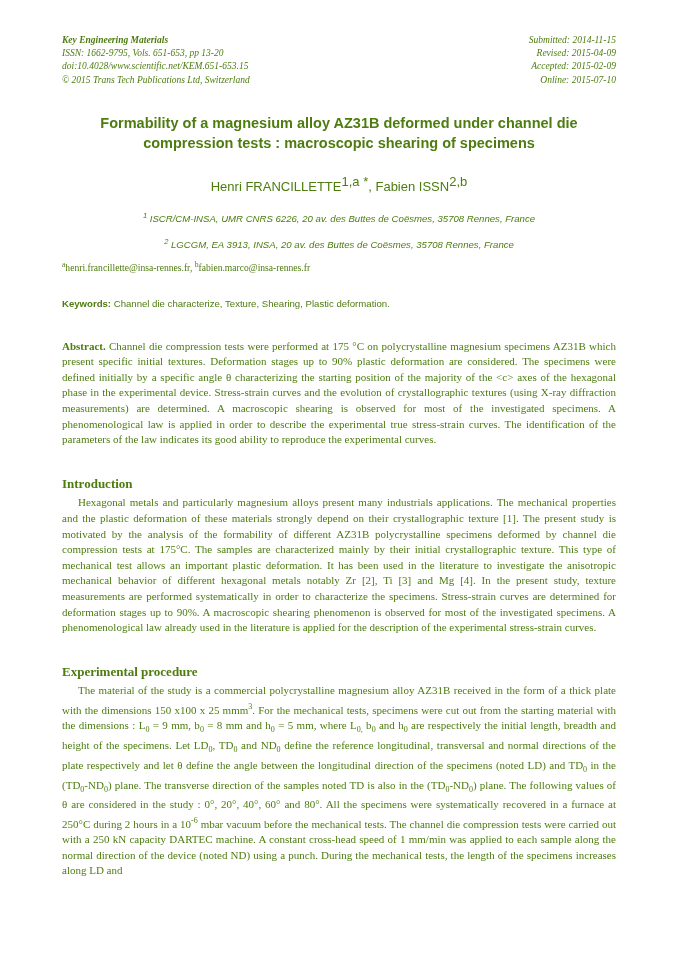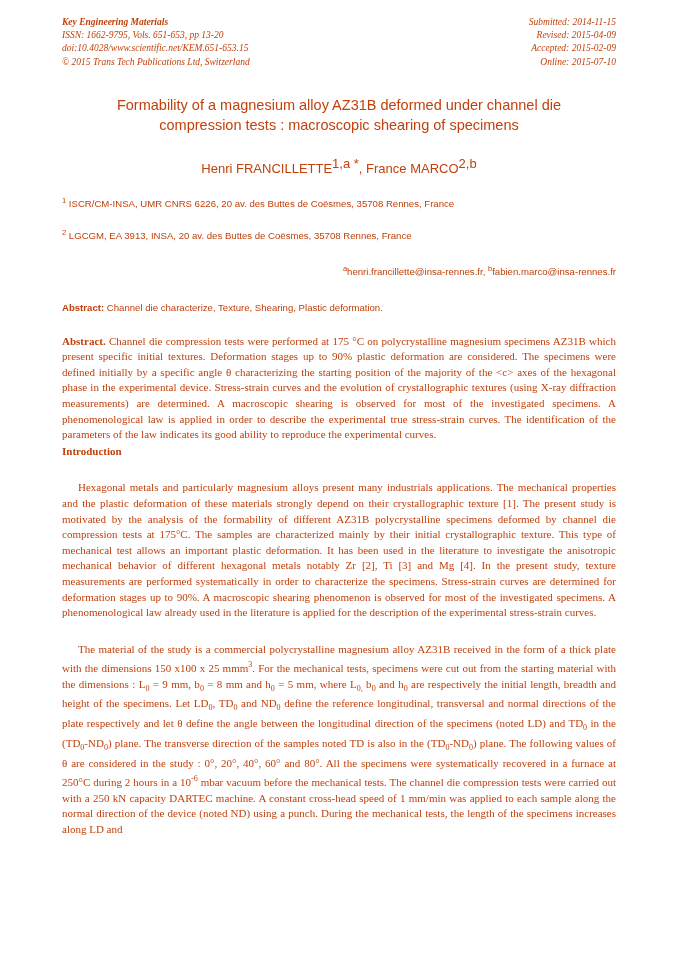--- a/index.html
+++ b/index.html
@@ -7,23 +7,23 @@
     padding: 0;
     background: #9a9a9a;
   }
   .page {
     width: 678px;
     height: 959px;
     background: #ffffff;
     margin: 0 auto;
     position: relative;
     box-sizing: border-box;
-    padding: 16px 62px 0 62px;
+    padding: 34px 62px 0 62px;
     font-family: "Liberation Serif", serif;
-    color: #c2410c;
+    color: #4d7c0f;
     overflow: hidden;
   }
 
   
   .masthead {
     display: flex;
     justify-content: space-between;
     font-size: 9.5px;
     line-height: 13.2px;
     font-style: italic;
@@ -31,76 +31,77 @@
   .masthead .left { text-align: left; }
   .masthead .right { text-align: right; }
   .masthead .journal { font-weight: bold; }
 
   
   .title {
     margin-top: 26px;
     text-align: center;
     font-family: "Liberation Sans", sans-serif;
     font-size: 14.5px;
-    font-weight: normal;
+    font-weight: bold;
     line-height: 20px;
     padding: 0 22px;
   }
 
   .authors {
     margin-top: 20px;
     text-align: center;
     font-family: "Liberation Sans", sans-serif;
     font-size: 13px;
     line-height: 18px;
   }
   .authors sup { font-size: 13px; }
 
   .affil {
     margin-top: 13px;
-    text-align: left;
+    text-align: center;
     font-family: "Liberation Sans", sans-serif;
     font-size: 9.6px;
-    line-height: 20px;
+    line-height: 14px;
+    font-style: italic;
   }
   .affil sup { font-size: 7.5px; }
   .affil.second { margin-top: 9px; }
   .emails {
-    margin-top: 15px;
-    text-align: right;
-    font-family: Liberation Sans, sans-serif;
+    margin-top: 5px;
+    text-align: left;
+    font-family: Liberation Serif, serif;
     font-size: 9.6px;
     line-height: 14px;
   }
   .emails sup { font-size: 7.5px; }
 
   .keywords {
     margin-top: 22px;
     font-family: "Liberation Sans", sans-serif;
     font-size: 9.6px;
     line-height: 14px;
   }
   .keywords b { font-weight: bold; }
 
   .abstract {
-    margin-top: 19px;
+    margin-top: 28px;
     font-size: 11px;
     line-height: 15.6px;
     text-align: justify;
   }
   .abstract .lbl { font-weight: bold; }
 
   .section-head {
-    margin-top: 1px;
-    font-size: 11px;
+    margin-top: 28px;
+    font-size: 13px;
     font-weight: bold;
     line-height: 15.6px;
   }
   .para {
-    margin-top: 21px;
+    margin-top: 4px;
     font-size: 11px;
     line-height: 15.6px;
     text-align: justify;
     text-indent: 16px;
   }
   sub { font-size: 8px; }
   sup { font-size: 8px; }
 </style>
 </head>
 <body>
@@ -118,40 +119,41 @@
       <div>Submitted: 2014-11-15</div>
       <div>Revised: 2015-04-09</div>
       <div>Accepted: 2015-02-09</div>
       <div>Online: 2015-07-10</div>
     </div>
   </div>
 
   <div class="title">Formability of a magnesium alloy AZ31B deformed under channel die compression tests : macroscopic shearing of specimens</div>
 
   <div class="authors">
-    <span>Henri FRANCILLETTE</span><sup>1,a *</sup><span>, </span><span>France MARCO</span><sup>2,b</sup>
+    <span>Henri FRANCILLETTE</span><sup>1,a *</sup><span>, </span><span>Fabien ISSN</span><sup>2,b</sup>
   </div>
 
   <div class="affil">
     <sup>1</sup><span> ISCR/CM-INSA, UMR CNRS 6226, 20 av. des Buttes de Coësmes, 35708 Rennes, France</span>
   </div>
   <div class="affil second">
     <sup>2</sup><span> LGCGM, EA 3913, INSA, 20 av. des Buttes de Coësmes, 35708 Rennes, France</span>
   </div>
 
   <div class="emails">
     <sup>a</sup><span>henri.francillette@insa-rennes.fr, </span><sup>b</sup><span>fabien.marco@insa-rennes.fr</span>
   </div>
 
   <div class="keywords">
-    <b>Abstract:</b><span> Channel die characterize, Texture, Shearing, Plastic deformation.</span>
+    <b>Keywords:</b><span> Channel die characterize, Texture, Shearing, Plastic deformation.</span>
   </div>
 
   <div class="abstract">
     <span class="lbl">Abstract.</span><span> Channel die compression tests were performed at 175 °C on polycrystalline magnesium specimens AZ31B which present specific initial textures. Deformation stages up to 90% plastic deformation are considered. The specimens were defined initially by a specific angle θ characterizing the starting position of the majority of the &lt;c&gt; axes of the hexagonal phase in the experimental device. Stress-strain curves and the evolution of crystallographic textures (using X-ray diffraction measurements) are determined. A macroscopic shearing is observed for most of the investigated specimens. A phenomenological law is applied in order to describe the experimental true stress-strain curves. The identification of the parameters of the law indicates its good ability to reproduce the experimental curves.</span>
   </div>
 
   <div class="section-head">Introduction</div>
   <div class="para">Hexagonal metals and particularly magnesium alloys present many industrials applications. The mechanical properties and the plastic deformation of these materials strongly depend on their crystallographic texture [1]. The present study is motivated by the analysis of the formability of different AZ31B polycrystalline specimens deformed by channel die compression tests at 175°C. The samples are characterized mainly by their initial crystallographic texture. This type of mechanical test allows an important plastic deformation. It has been used in the literature to investigate the anisotropic mechanical behavior of different hexagonal metals notably Zr [2], Ti [3] and Mg [4]. In the present study, texture measurements are performed systematically in order to characterize the specimens. Stress-strain curves are determined for deformation stages up to 90%. A macroscopic shearing phenomenon is observed for most of the investigated specimens. A phenomenological law already used in the literature is applied for the description of the experimental stress-strain curves.</div>
 
+  <div class="section-head">Experimental procedure</div>
   <div class="para"><span>The material of the study is a commercial polycrystalline magnesium alloy AZ31B received in the form of a thick plate with the dimensions 150 x100 x 25 mmm</span><sup>3</sup><span>. For the mechanical tests, specimens were cut out from the starting material with the dimensions : L</span><sub>0</sub><span> = 9 mm, b</span><sub>0</sub><span> = 8 mm and h</span><sub>0</sub><span> = 5 mm, where L</span><sub>0,</sub><span> b</span><sub>0</sub><span> and h</span><sub>0</sub><span> are respectively the initial length, breadth and height of the specimens. Let LD</span><sub>0</sub><span>, TD</span><sub>0</sub><span> and ND</span><sub>0</sub><span> define the reference longitudinal, transversal and normal directions of the plate respectively and let θ define the angle between the longitudinal direction of the specimens (noted LD) and TD</span><sub>0</sub><span> in the (TD</span><sub>0</sub><span>-ND</span><sub>0</sub><span>) plane. The transverse direction of the samples noted TD is also in the (TD</span><sub>0</sub><span>-ND</span><sub>0</sub><span>) plane. The following values of θ are considered in the study : 0°, 20°, 40°, 60° and 80°. All the specimens were systematically recovered in a furnace at 250°C during 2 hours in a 10</span><sup>-6</sup><span> mbar vacuum before the mechanical tests. The channel die compression tests were carried out with a 250 kN capacity DARTEC machine. A constant cross-head speed of 1 mm/min was applied to each sample along the normal direction of the device (noted ND) using a punch. During the mechanical tests, the length of the specimens increases along LD and</span></div>
 
 </div>
 
 </body></html>

